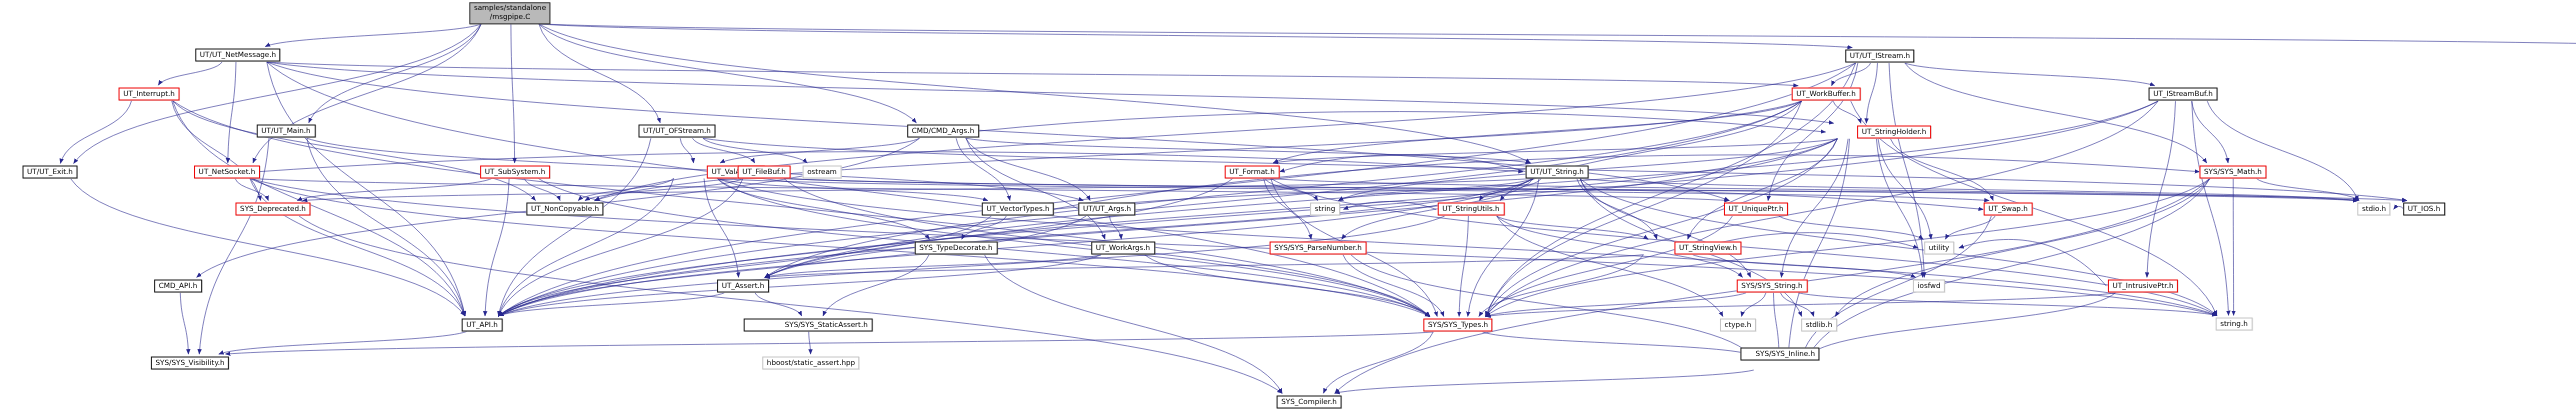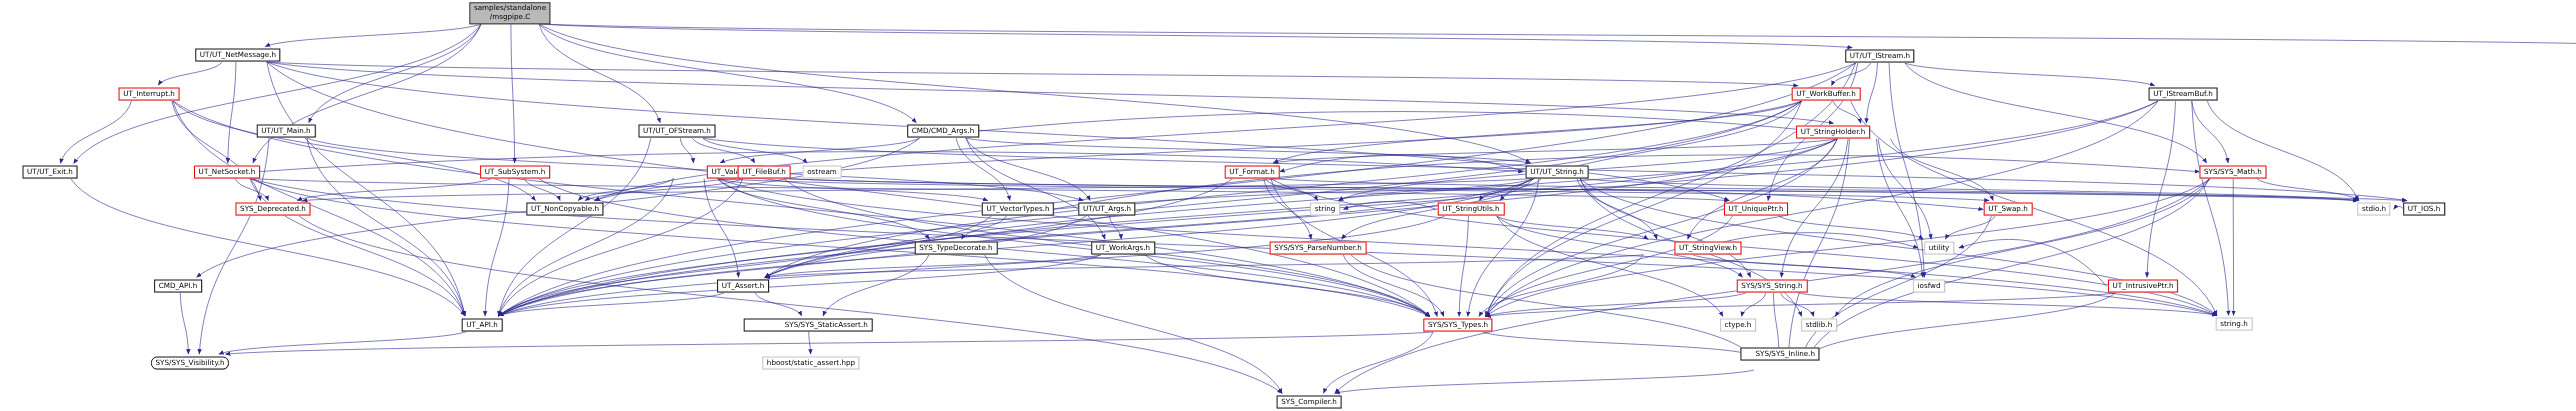--- a/index.html
+++ b/index.html
@@ -206,21 +206,21 @@
 <div class="node root" style="left: 510px; top: 13.4px;">samples/standalone
 /msgpipe.C</div>
     <div class="node header" style="left: 238px; top: 55px;">UT/UT_NetMessage.h</div>
     <div class="node header" style="left: 1880px; top: 56px;">UT/UT_IStream.h</div>
     <div class="node truncated" style="left: 149px; top: 94px;">UT_Interrupt.h</div>
     <div class="node truncated" style="left: 1826px; top: 94px;">UT_WorkBuffer.h</div>
     <div class="node header" style="left: 2183px; top: 94px; text-align: center;">UT_IStreamBuf.h</div>
     <div class="node header" style="left: 286px; top: 131px;">UT/UT_Main.h</div>
     <div class="node header" style="left: 677px; top: 131px;">UT/UT_OFStream.h</div>
     <div class="node header" style="left: 943px; top: 131px;">CMD/CMD_Args.h</div>
-    <div class="node truncated" style="left: 1833px; top: 132px;">UT_StringHolder.h</div>
+    <div class="node truncated" style="left: 1894px; top: 132px;">UT_StringHolder.h</div>
     <div class="node header" style="left: 50px; top: 172px;">UT/UT_Exit.h</div>
     <div class="node truncated" style="left: 227px; top: 172px;">UT_NetSocket.h</div>
     <div class="node truncated" style="left: 515px; top: 172px;">UT_SubSystem.h</div>
     <div class="node truncated" style="left: 696px; top: 172px; margin-left: 40px;">UT_ValArray.h</div>
     <div class="node truncated" style="left: 764px; top: 172px;">UT_FileBuf.h</div>
     <div class="node system" style="left: 822px; top: 172px;">ostream</div>
     <div class="node truncated" style="left: 1252px; top: 172px;">UT_Format.h</div>
     <div class="node header" style="left: 1557px; top: 172px;">UT/UT_String.h</div>
     <div class="node truncated" style="left: 2233px; top: 172px;">SYS/SYS_Math.h</div>
     <div class="node truncated" style="left: 273px; top: 209px;">SYS_Deprecated.h</div>
@@ -242,18 +242,18 @@
     <div class="node header" style="left: 743px; top: 286px;">UT_Assert.h</div>
     <div class="node truncated" style="left: 1772px; top: 286px;">SYS/SYS_String.h</div>
     <div class="node system" style="left: 1929px; top: 286px;">iosfwd</div>
     <div class="node truncated" style="left: 2143px; top: 286px;">UT_IntrusivePtr.h</div>
     <div class="node header" style="left: 482px; top: 325px;">UT_API.h</div>
     <div class="node header" style="left: 808px; top: 325px; padding-left: 40px;">SYS/SYS_StaticAssert.h</div>
     <div class="node truncated" style="left: 1458px; top: 325px;">SYS/SYS_Types.h</div>
     <div class="node system" style="left: 1738px; top: 325px;">ctype.h</div>
     <div class="node system" style="left: 1819px; top: 325px;">stdlib.h</div>
     <div class="node system" style="left: 2234px; top: 324px;">string.h</div>
-    <div class="node header" style="left: 190px; top: 363px; border-radius: 6px;">SYS/SYS_Visibility.h</div>
+    <div class="node header" style="left: 190px; top: 363px;">SYS/SYS_Visibility.h</div>
     <div class="node system" style="left: 811px; top: 363px;">hboost/static_assert.hpp</div>
     <div class="node header" style="left: 1780px; top: 354px; padding-left: 14px;">SYS/SYS_Inline.h</div>
     <div class="node header" style="left: 1309px; top: 402px;">SYS_Compiler.h</div>
   </div>
 
 
 </body></html>

